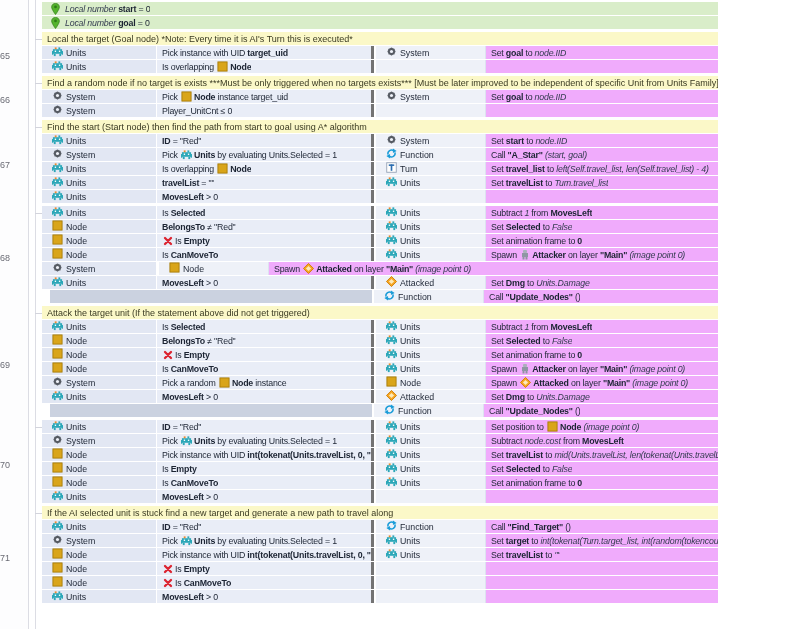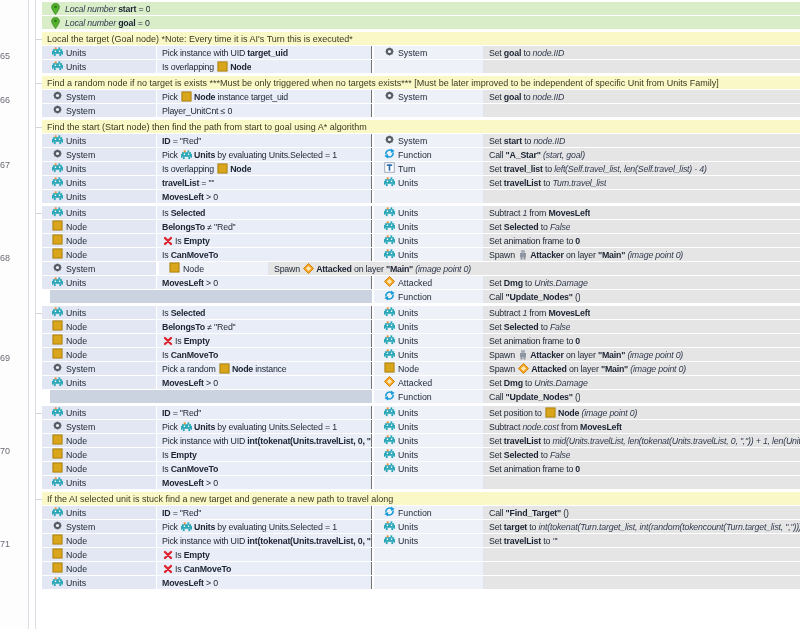--- a/index.html
+++ b/index.html
@@ -1,36 +1,36 @@
 <!DOCTYPE html>
 <html><head>
 <meta charset="utf-8">
 <style>
   html,body{margin:0;padding:0;width:800px;height:629px;overflow:hidden;background:#fff;
     font-family:"Liberation Sans",sans-serif;font-size:9px;color:#1c2433;}
-  #stage{position:relative;width:800px;height:629px;overflow:hidden;}
+  #stage{position:relative;width:718px;height:629px;overflow:hidden;}
   .vline{position:absolute;top:0;bottom:0;width:1px;background:#dcdde4;}
   #vline1{left:28px;} #vline2{left:35px;}
   #gutter{position:absolute;left:0;top:0;bottom:0;width:28px;background:#fdfdfe;}
   #content{position:absolute;left:42px;top:2px;width:758px;}
   .egroup{position:relative;margin-top:3px;}
   .egroup.first{margin-top:0;}
   .egroup.stub::before{content:"";position:absolute;left:-7px;top:7px;width:7px;height:1px;background:#d3d4dc;}
   .evnum{position:absolute;left:-42px;width:28px;top:50%;transform:translateY(-50%);margin-top:3px;
     text-align:left;color:#6b6c75;font-size:9px;}
   .row{display:flex;height:13px;margin-bottom:1px;}
   .comment{background:#fbf8c8;align-items:center;padding-left:5px;color:#3a3a22;overflow:hidden;white-space:nowrap;}
   .local{background:#d9edc9;align-items:center;padding-left:9px;overflow:hidden;white-space:nowrap;}
   .local svg{margin-right:5px;flex:none;}
   .cell{display:flex;align-items:center;white-space:nowrap;overflow:hidden;}
   .c-obj{width:104px;padding-left:10px;background:#e2e7f3;border-right:1px solid #fff;}
-  .c-txt{width:209px;padding-left:5px;background:#e9edf7;border-right:1px solid #737373;}
+  .c-txt{width:209px;padding-left:5px;background:#e9edf7;border-right:3px solid #737373;}
   .gapcol{width:2px;background:#fff;flex:none;}
   .a-obj{width:99px;padding-left:10px;background:#eef1f8;border-right:1px solid #dde3f0;}
-  .a-txt{flex:1;padding-left:5px;background:#e5e5e5;}
+  .a-txt{flex:1;padding-left:5px;background:#f0abfc;}
   .filler-pad{width:8px;flex:none;}
   .filler{width:322px;background:#cbd2e0;flex:none;}
   .txt{white-space:pre;overflow:hidden;font-size:8.8px;letter-spacing:-0.2px;}
   .txt svg{vertical-align:-2px;margin:0 2px 0 1px;}
   .obj-label{margin-left:3px;font-size:8.8px;}
   .obj-ico{flex:none;}
   .b{font-weight:bold;}
   .i{font-style:italic;color:#343c50;}
   .r{}
 </style>
@@ -525,20 +525,21 @@
               </svg></span>
             <span class="obj-label">Function</span>
           </div>
           <div class="cell a-txt">
             <span class="txt"><span class="r">Call </span><span class="b">"Update_Nodes"</span><span class="r"> ()</span></span>
           </div>
         </div>
       </div>
       <div class="egroup stub">
         <span class="evnum">69</span>
+        <div class="row comment">Attack the target unit (If the statement above did not get triggered)</div>
         <div class="row">
           <div class="cell c-obj">
             <span class="obj-ico"><svg width="11" height="11" viewBox="0 0 12 11">
                 <rect x="1" y="3" width="10" height="5" fill="#2ba7b8"></rect>
                 <rect x="3" y="1" width="2" height="2" fill="#e98a2b"></rect>
                 <rect x="7" y="1" width="2" height="2" fill="#2ba7b8"></rect>
                 <rect x="0" y="5" width="1.5" height="4" fill="#2ba7b8"></rect>
                 <rect x="10.5" y="5" width="1.5" height="4" fill="#2ba7b8"></rect>
                 <rect x="3" y="4.5" width="1.5" height="1.5" fill="#fff"></rect>
                 <rect x="7.5" y="4.5" width="1.5" height="1.5" fill="#fff"></rect>

